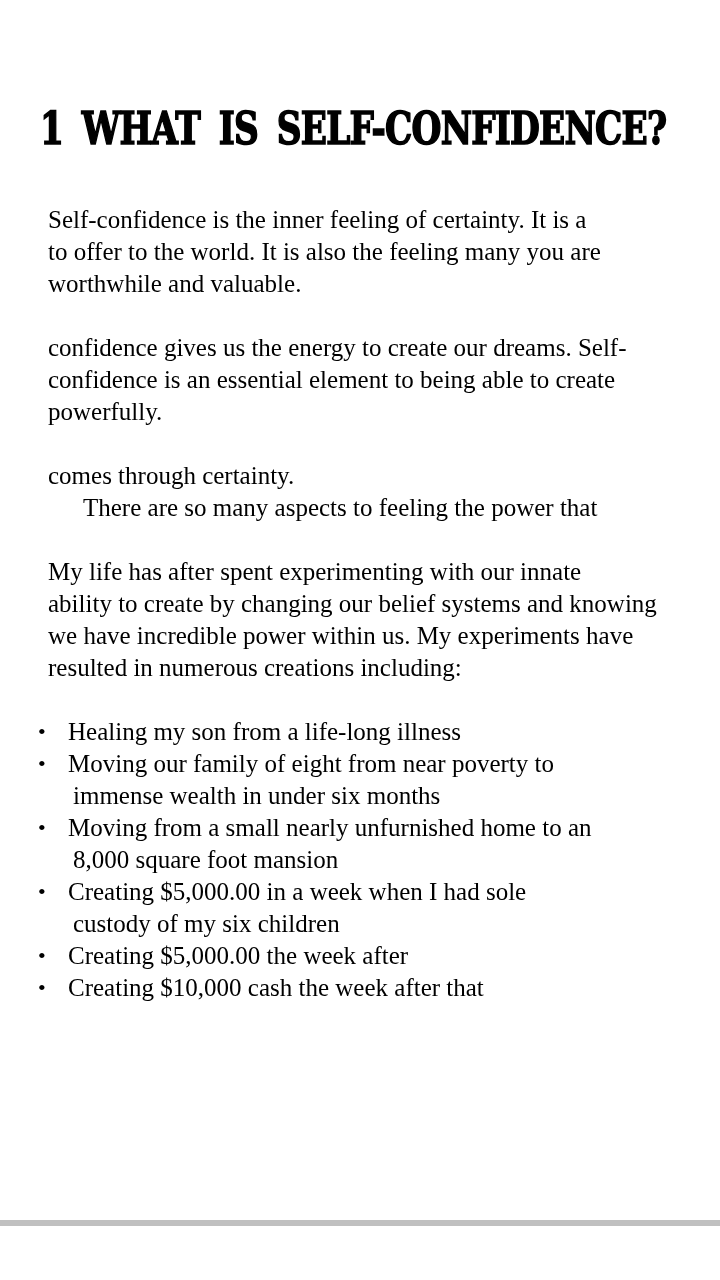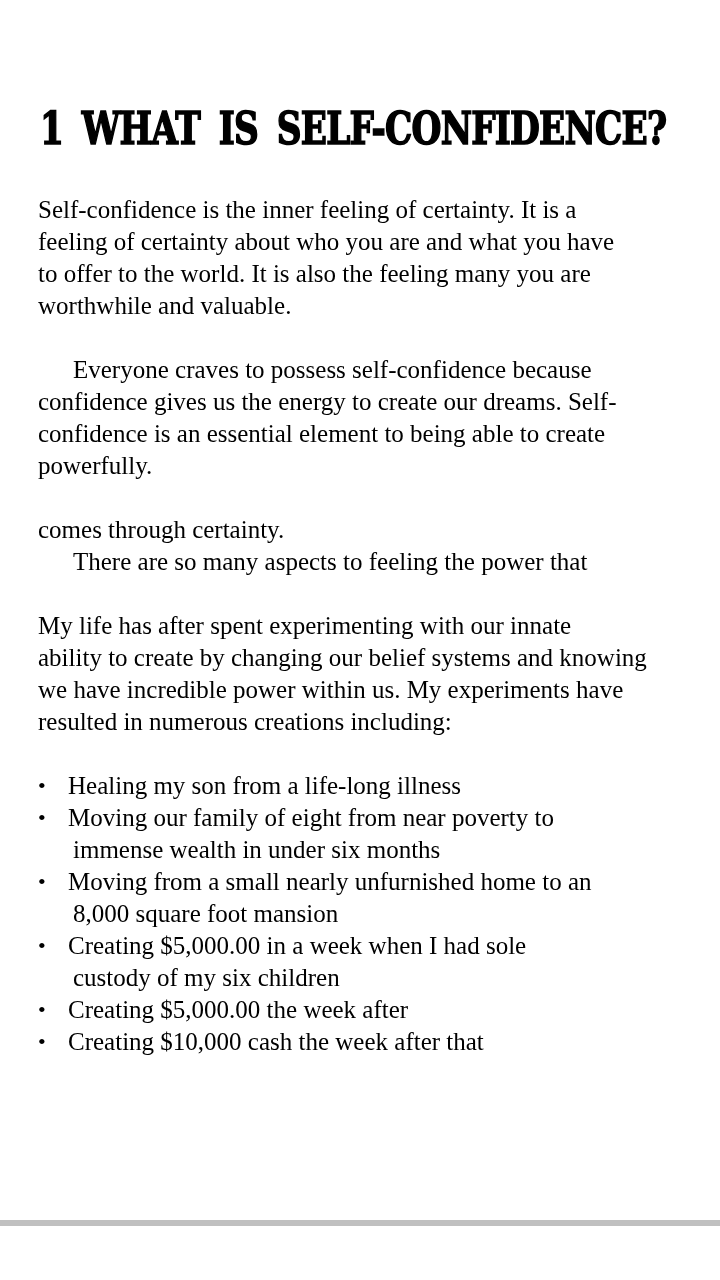--- a/index.html
+++ b/index.html
@@ -45,21 +45,21 @@
     }
     .body-text {
       position: absolute;
       left: 38px;
       top: 194px;
       width: 680px;
       font-family: "Liberation Serif", serif;
       font-size: 25px;
       line-height: 32px;
     }
-    .para { margin: 0; }
+    .para { margin: 10px; }
     .para + .para { margin-top: 32px; }
     .line {
       display: block;
       white-space: nowrap;
       height: 32px;
     }
     .line.indent { padding-left: 35px; }
     .bullet-list {
       margin: 32px 0 0 0;
       padding: 0;
@@ -97,27 +97,25 @@
     <span>1</span>
     <span>WHAT</span>
     <span>IS</span>
     <span>SELF-CONFIDENCE?</span>
   </h1>
 
   <div class="body-text">
 
     <p class="para">
       <span class="line">Self-confidence is the inner feeling of certainty. It is a</span>
-      <span class="line">feeling of certainty about who you are and what you have</span>
       <span class="line">to offer to the world. It is also the feeling many you are</span>
       <span class="line">worthwhile and valuable.</span>
     </p>
 
     <p class="para">
-      <span class="line indent">Everyone craves to possess self-confidence because</span>
       <span class="line">confidence gives us the energy to create our dreams. Self-</span>
       <span class="line">confidence is an essential element to being able to create</span>
       <span class="line">powerfully.</span>
     </p>
 
     <p class="para">
       <span class="line">comes through certainty.</span>
       <span class="line indent">There are so many aspects to feeling the power that</span>
     </p>
 

